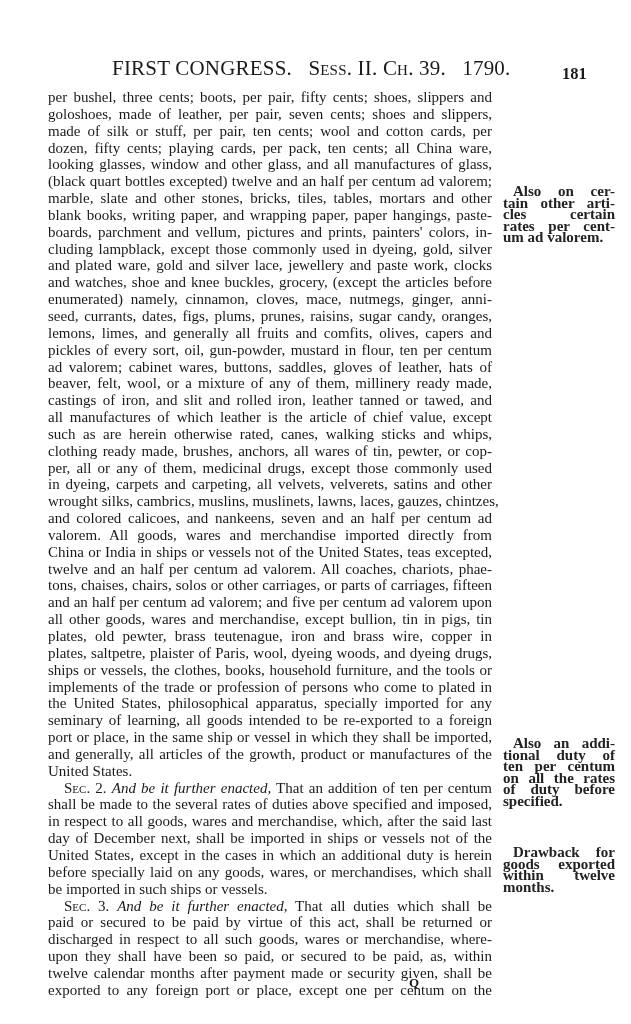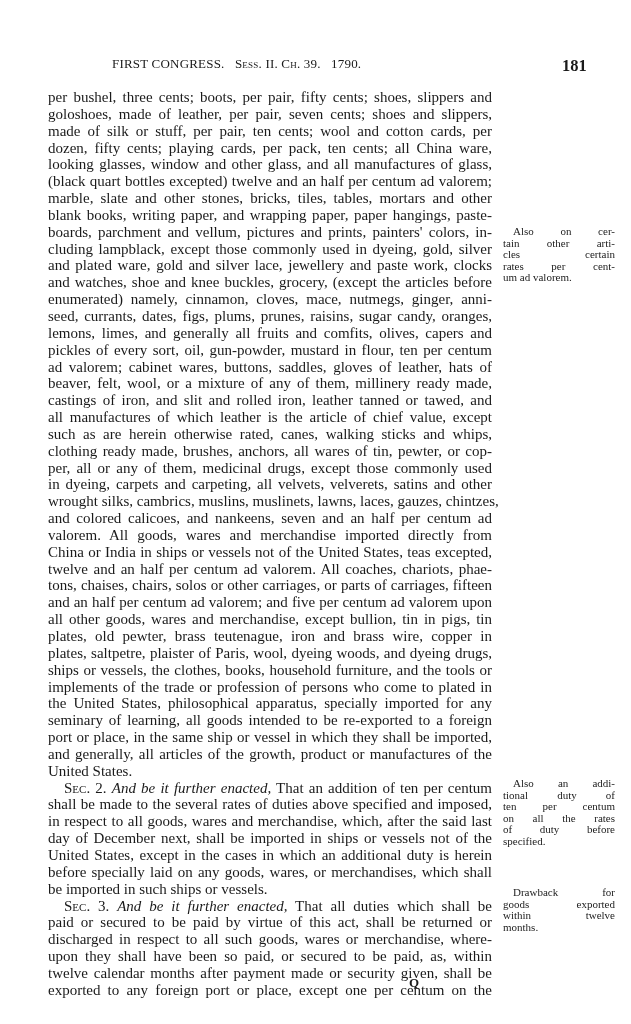--- a/index.html
+++ b/index.html
@@ -19,31 +19,31 @@
       position: absolute;
       top: 56px;
       left: 0;
       width: 631px;
       height: 22px;
     }
     .running-head {
       position: absolute;
       left: 112px;
       top: 0;
-      font-size: 13px;
+      font-size: 21px;
       letter-spacing: 0.2px;
       white-space: nowrap;
     }
     .running-head .sc {
       font-variant: small-caps;
     }
     .page-number {
       position: absolute;
       left: 562px;
-      top: 0;
+      top: 8px;
       font-size: 16.5px;
       font-weight: bold;
     }
     .body-text {
       position: absolute;
       left: 48px;
       top: 89px;
       width: 444px;
       font-size: 15px;
       line-height: 16.85px;
@@ -64,25 +64,24 @@
     .sec-label {
       font-variant: small-caps;
     }
     .enact {
       font-style: italic;
     }
     .marginal {
       position: absolute;
       left: 503px;
       width: 112px;
-      font-size: 11px;
+      font-size: 15px;
       line-height: 11.6px;
-      font-weight: normal;
+      font-weight: bold;
       color: #222;
-      margin-top: 40px;
     }
     .marginal .mline {
       display: block;
       white-space: nowrap;
       text-align: justify;
       text-align-last: justify;
     }
     .marginal .mline.first {
       padding-left: 10px;
     }

